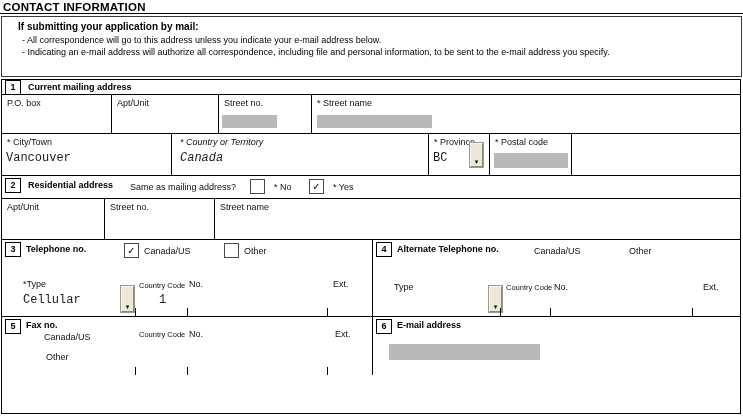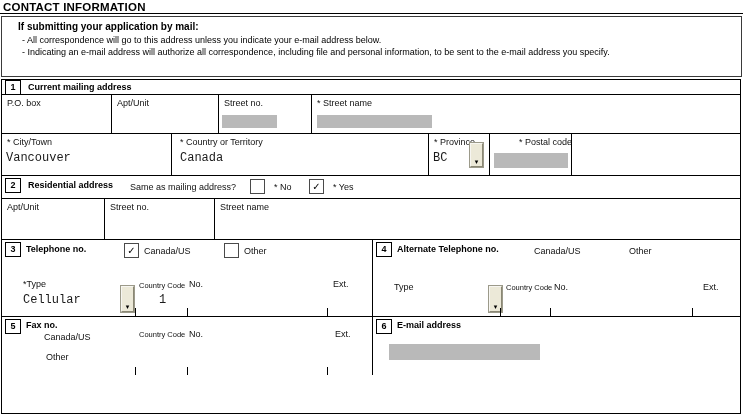--- a/index.html
+++ b/index.html
@@ -83,33 +83,33 @@
         <span class="lbl" style="left:5px; top:3px;">* Street name</span>
         <div class="redact" style="left:5px; top:20px; width:115px; height:13px;"></div>
       </div>
     </div>
 
     <div class="row" style="height:42px;">
       <div class="cell" style="width:170px;">
         <span class="lbl" style="left:5px; top:3px;">* City/Town</span>
         <span class="val" style="left:4px; top:17px;">Vancouver</span>
       </div>
-      <div class="cell" style="width:257px;">
+      <div class="cell" style="width:257px;font-style:italic;">
         <span class="lbl" style="left:8px; top:3px;">* Country or Territory</span>
         <span class="val" style="left:8px; top:17px;">Canada</span>
       </div>
       <div class="cell" style="width:61px;text-decoration:underline;">
         <span class="lbl" style="left:5px; top:3px;">* Province</span>
         <span class="val" style="left:4px; top:17px;">BC</span>
         <div class="ddbtn" style="left:41px; top:9px; height:24px;">
           <span>▾</span>
         </div>
       </div>
       <div class="cell" style="width:82px;">
-        <span class="lbl" style="left:5px; top:3px;margin-left:24px;">* Postal code</span>
+        <span class="lbl" style="left:5px; top:3px;">* Postal code</span>
         <div class="redact" style="left:4px; top:19px; width:74px; height:15px;"></div>
       </div>
       <div class="cell" style="flex:1;"></div>
     </div>
 
     <div class="row" style="height:23px;">
       <div class="cell" style="flex:1; border-right:none;">
         <div class="numbox" style="left:3px; top:2px;">2</div>
         <div class="sechead" style="left:26px; top:4px;">Residential address</div>
         <span class="lbl" style="left:128px; top:6px;">Same as mailing address?</span>

